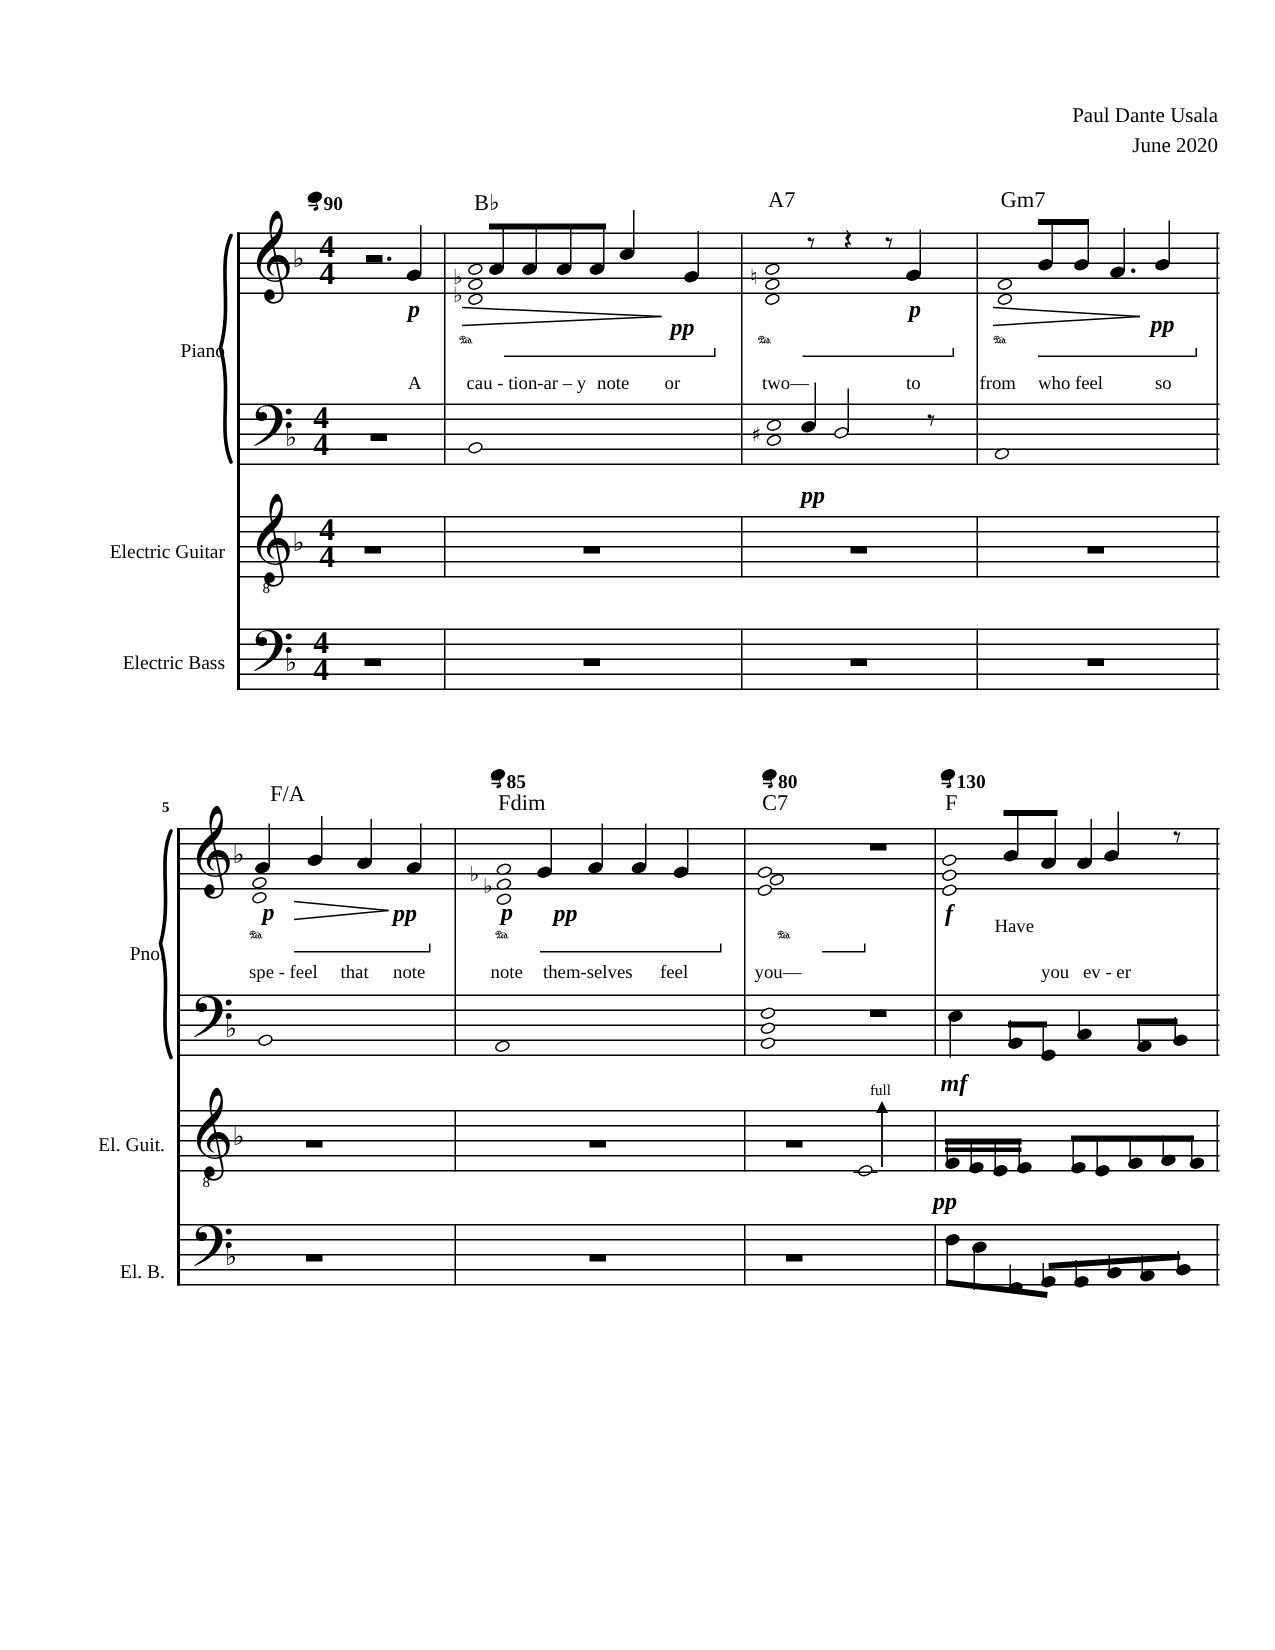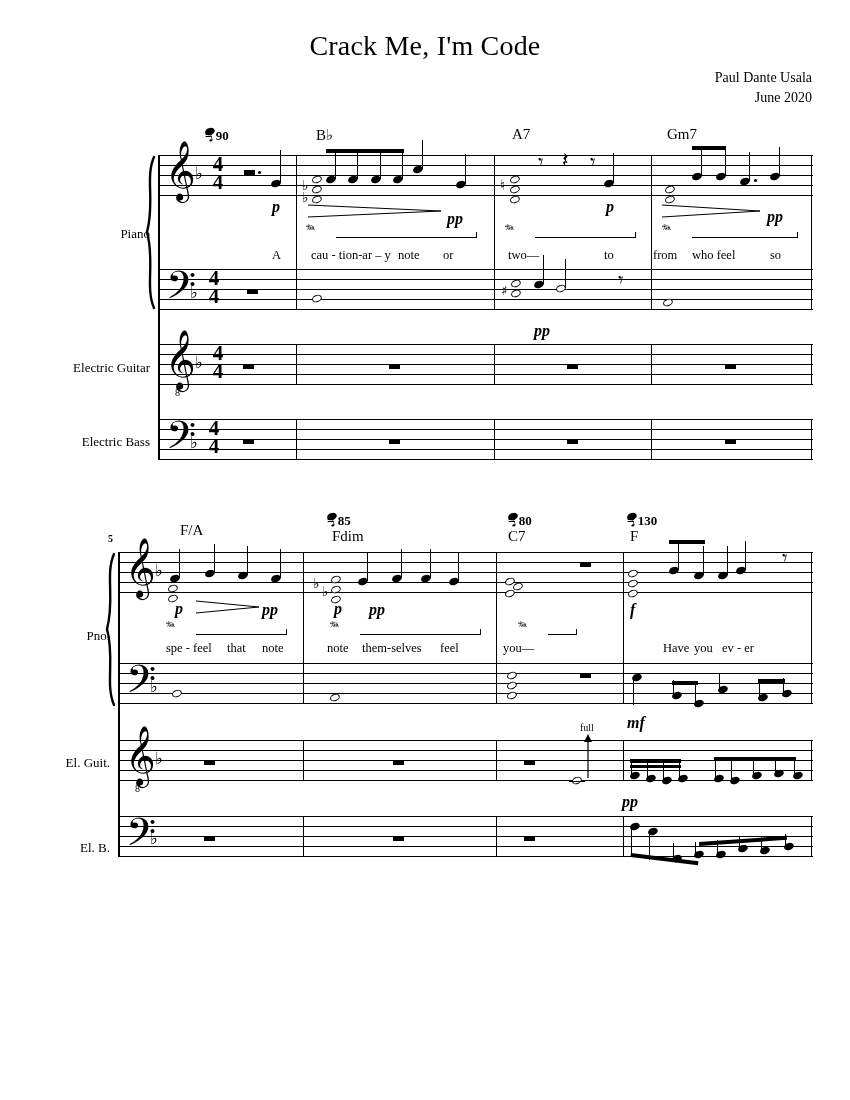--- a/index.html
+++ b/index.html
@@ -209,21 +209,20 @@
   .textsmall {
     position: absolute;
     font-size: 10px;
   }
 </style>
 </head>
 <body>
 
 <div class="sheet">
 
-  <div class="title">Crack Me, I'm Code</div>
   <div class="composer">Paul Dante Usala</div>
   <div class="date">June 2020</div>
 
   <div class="system" style="left:0;top:0;width:850px;height:480px;">
 
     <div class="instr" style="left:40px;top:226px;width:110px;">Piano</div>
     <div class="instr" style="left:10px;top:360px;width:140px;">Electric Guitar</div>
     <div class="instr" style="left:10px;top:434px;width:140px;">Electric Bass</div>
 
     <div class="brace" style="left:140px;top:155px;">
@@ -625,21 +624,21 @@
     <div class="pedline" style="left:548px;top:634px;width:28px;"></div>
     <div class="pedtick" style="left:576px;top:629px;"></div>
 
     <div class="lyric" style="left:166px;top:641px;">spe - feel</div>
     <div class="lyric" style="left:227px;top:641px;">that</div>
     <div class="lyric" style="left:262px;top:641px;">note</div>
     <div class="lyric" style="left:327px;top:641px;">note</div>
     <div class="lyric" style="left:362px;top:641px;">them-selves</div>
     <div class="lyric" style="left:440px;top:641px;">feel</div>
     <div class="lyric" style="left:503px;top:641px;">you—</div>
-    <div class="lyric" style="left:663px;top:641px;">Have</div>
+    <div class="lyric" style="left:663px;top:610px;">Have</div>
     <div class="lyric" style="left:694px;top:641px;">you</div>
     <div class="lyric" style="left:722px;top:641px;">ev - er</div>
 
     <div class="rest-whole" style="left:204px;top:760px;"></div>
     <div class="rest-whole" style="left:393px;top:760px;"></div>
     <div class="rest-whole" style="left:524px;top:760px;"></div>
 
     <div class="notehead open" style="left:572px;top:777px;"></div>
     <div class="ledger" style="left:569px;top:781px;"></div>
     <div class="textsmall" style="left:580px;top:722px;">full</div>

